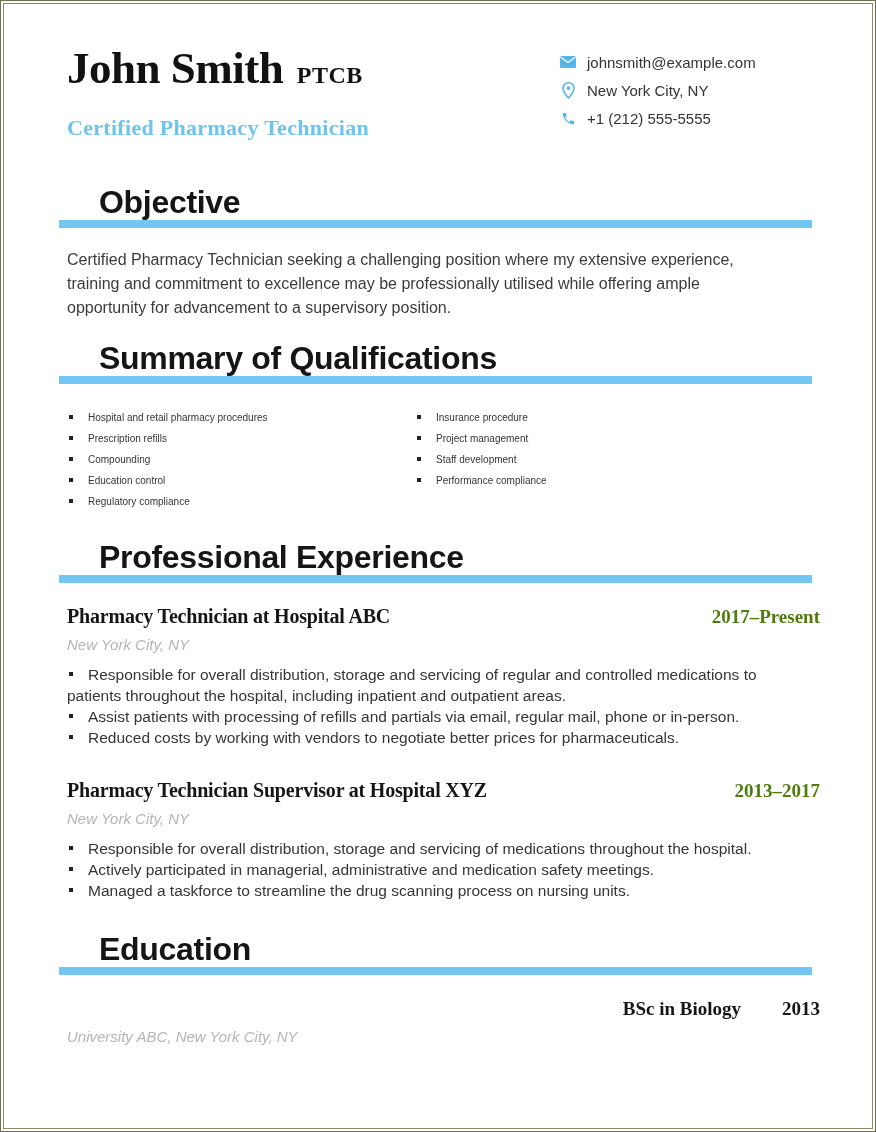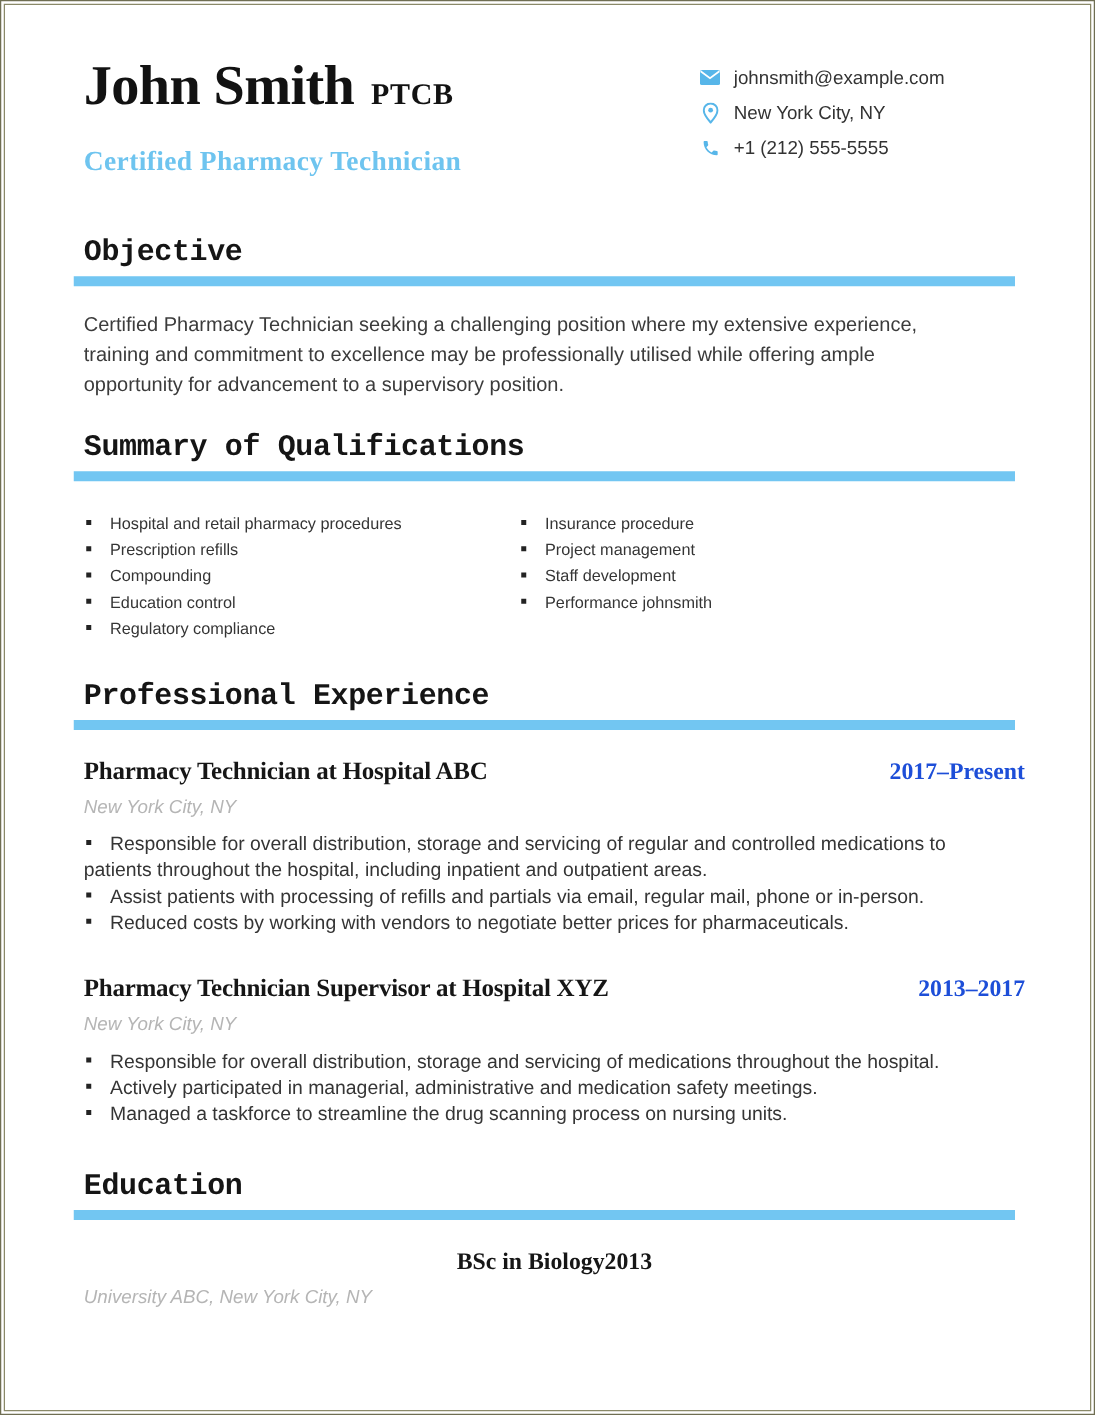--- a/index.html
+++ b/index.html
@@ -64,26 +64,27 @@
   .contact-text { font-size:15px; color:#333333; }
   .in-logo {
     font-family:"Liberation Sans", sans-serif;
     font-weight:bold; font-size:16px; color:#57b6e9;
     line-height:18px;
   }
 
   
   h2.sec {
     padding-left:8px;
-    font-family:Liberation Mono, monospace;
+    font-family:Liberation Sans, sans-serif;
     font-weight:bold;
-    font-size:24px;
+    font-size:32px;
     line-height:34px;
     letter-spacing:-0.3px;
     color:#151515;
+    margin-left:32px;
   }
   .bar { height:8px; background:#72c6f2; margin-top:1px; }
 
   .objective-text {
     margin-top:20px;
     padding-left:8px;
     max-width:700px;
     font-size:16px;
     line-height:24px;
     color:#3b3b3b;
@@ -92,54 +93,54 @@
   .sec-objective { margin-top:44px; }
   .sec-summary  { margin-top:21px; }
   .sec-exp      { margin-top:28px; }
   .sec-edu      { margin-top:31px; }
 
   
   .qual-cols { display:flex; margin-top:23px; padding-left:8px; }
   .qual-col-left  { width:348px; }
   .qual-col-right { flex:1; }
   ul.plain { list-style:none; }
-  ul.plain li { font-size:13px; line-height:21px; color:#353535; }
+  ul.plain li { font-size:10px; line-height:21px; color:#353535; }
   .sq {
     display:inline-block; width:4px; height:4px;
     background:#232323; margin:0 15px 3px 2px;
     vertical-align:middle;
   }
 
   
   .job { padding-left:8px; }
   .job-1 { margin-top:20px; }
   .job-2 { margin-top:29px; }
   .job-head { display:flex; justify-content:space-between; align-items:baseline; }
   .job-title {
     font-family:"Liberation Serif", serif;
     font-weight:bold; font-size:20px; line-height:26px;
     color:#161616; letter-spacing:-0.2px;
   }
   .job-dates {
     font-family:"Liberation Serif", serif;
     font-weight:bold; font-size:19px; line-height:26px;
-    color:#1d4ed8; margin-right:-8px;
+    color:#4d7c0f; margin-right:-8px;
   }
   .job-loc {
     margin-top:4px;
     font-style:italic; font-size:15px; line-height:22px;
     color:#b5b5b5;
   }
   .job ul.plain { margin-top:8px; }
   .job ul.plain li { font-size:15.5px; line-height:21px; color:#353535; }
 
   
   .edu-row {
     margin-top:22px; padding-left:8px;
-    display:flex; justify-content:center; align-items:baseline;
+    display:flex; justify-content:flex-end; align-items:baseline;gap:41px;
   }
   .edu-degree {
     font-family:"Liberation Serif", serif;
     font-weight:bold; font-size:19px; line-height:24px; color:#161616;
   }
   .edu-year {
     font-family:"Liberation Serif", serif;
     font-weight:bold; font-size:19px; line-height:24px; color:#161616;
     margin-right:-8px;
   }
@@ -207,21 +208,21 @@
         <li><span class="sq"></span><span>Hospital and retail pharmacy procedures</span></li>
         <li><span class="sq"></span><span>Prescription refills</span></li>
         <li><span class="sq"></span><span>Compounding</span></li>
         <li><span class="sq"></span><span>Education control</span></li>
         <li><span class="sq"></span><span>Regulatory compliance</span></li>
       </ul>
       <ul class="plain qual-col-right">
         <li><span class="sq"></span><span>Insurance procedure</span></li>
         <li><span class="sq"></span><span>Project management</span></li>
         <li><span class="sq"></span><span>Staff development</span></li>
-        <li><span class="sq"></span><span>Performance johnsmith</span></li>
+        <li><span class="sq"></span><span>Performance compliance</span></li>
       </ul>
     </div>
   </div>
 
   <div class="sec-exp">
     <h2 class="sec">Professional Experience</h2>
     <div class="bar"></div>
 
     <div class="job job-1">
       <div class="job-head">

